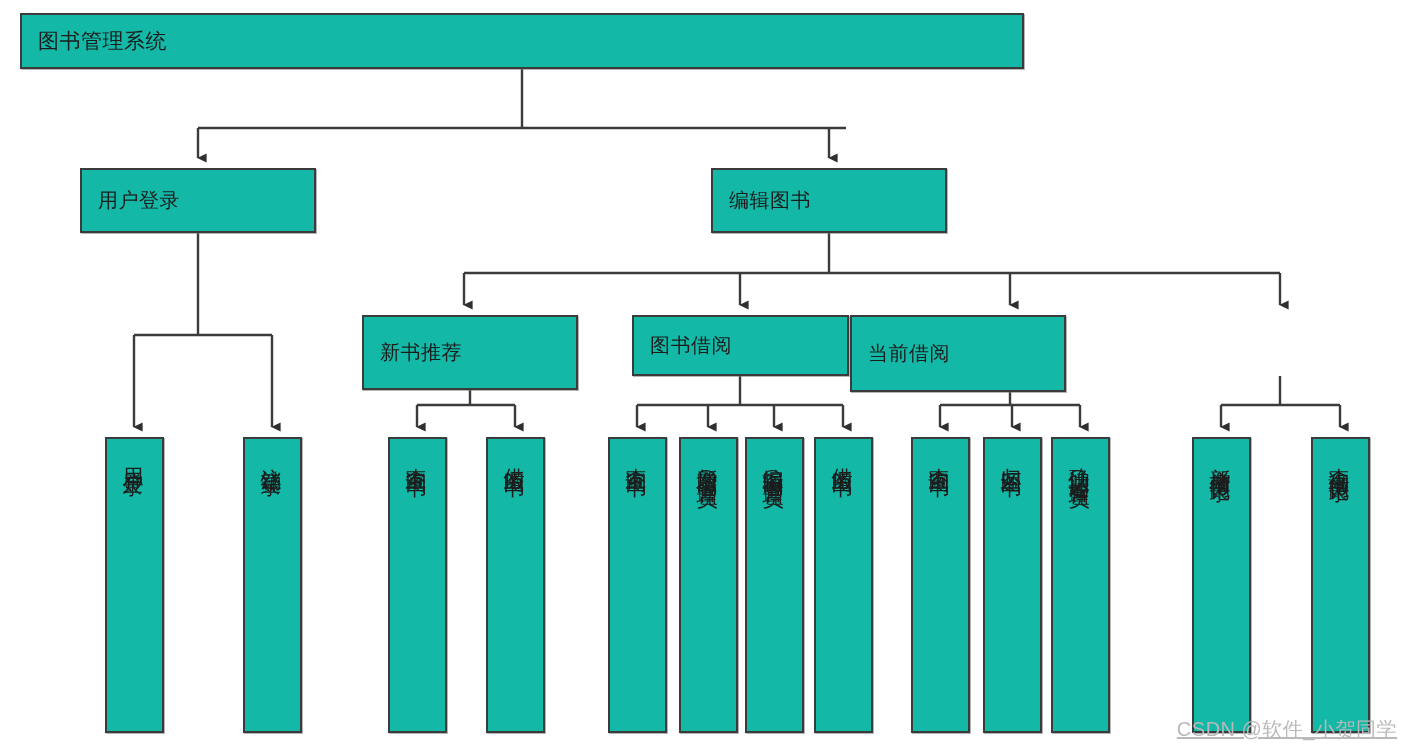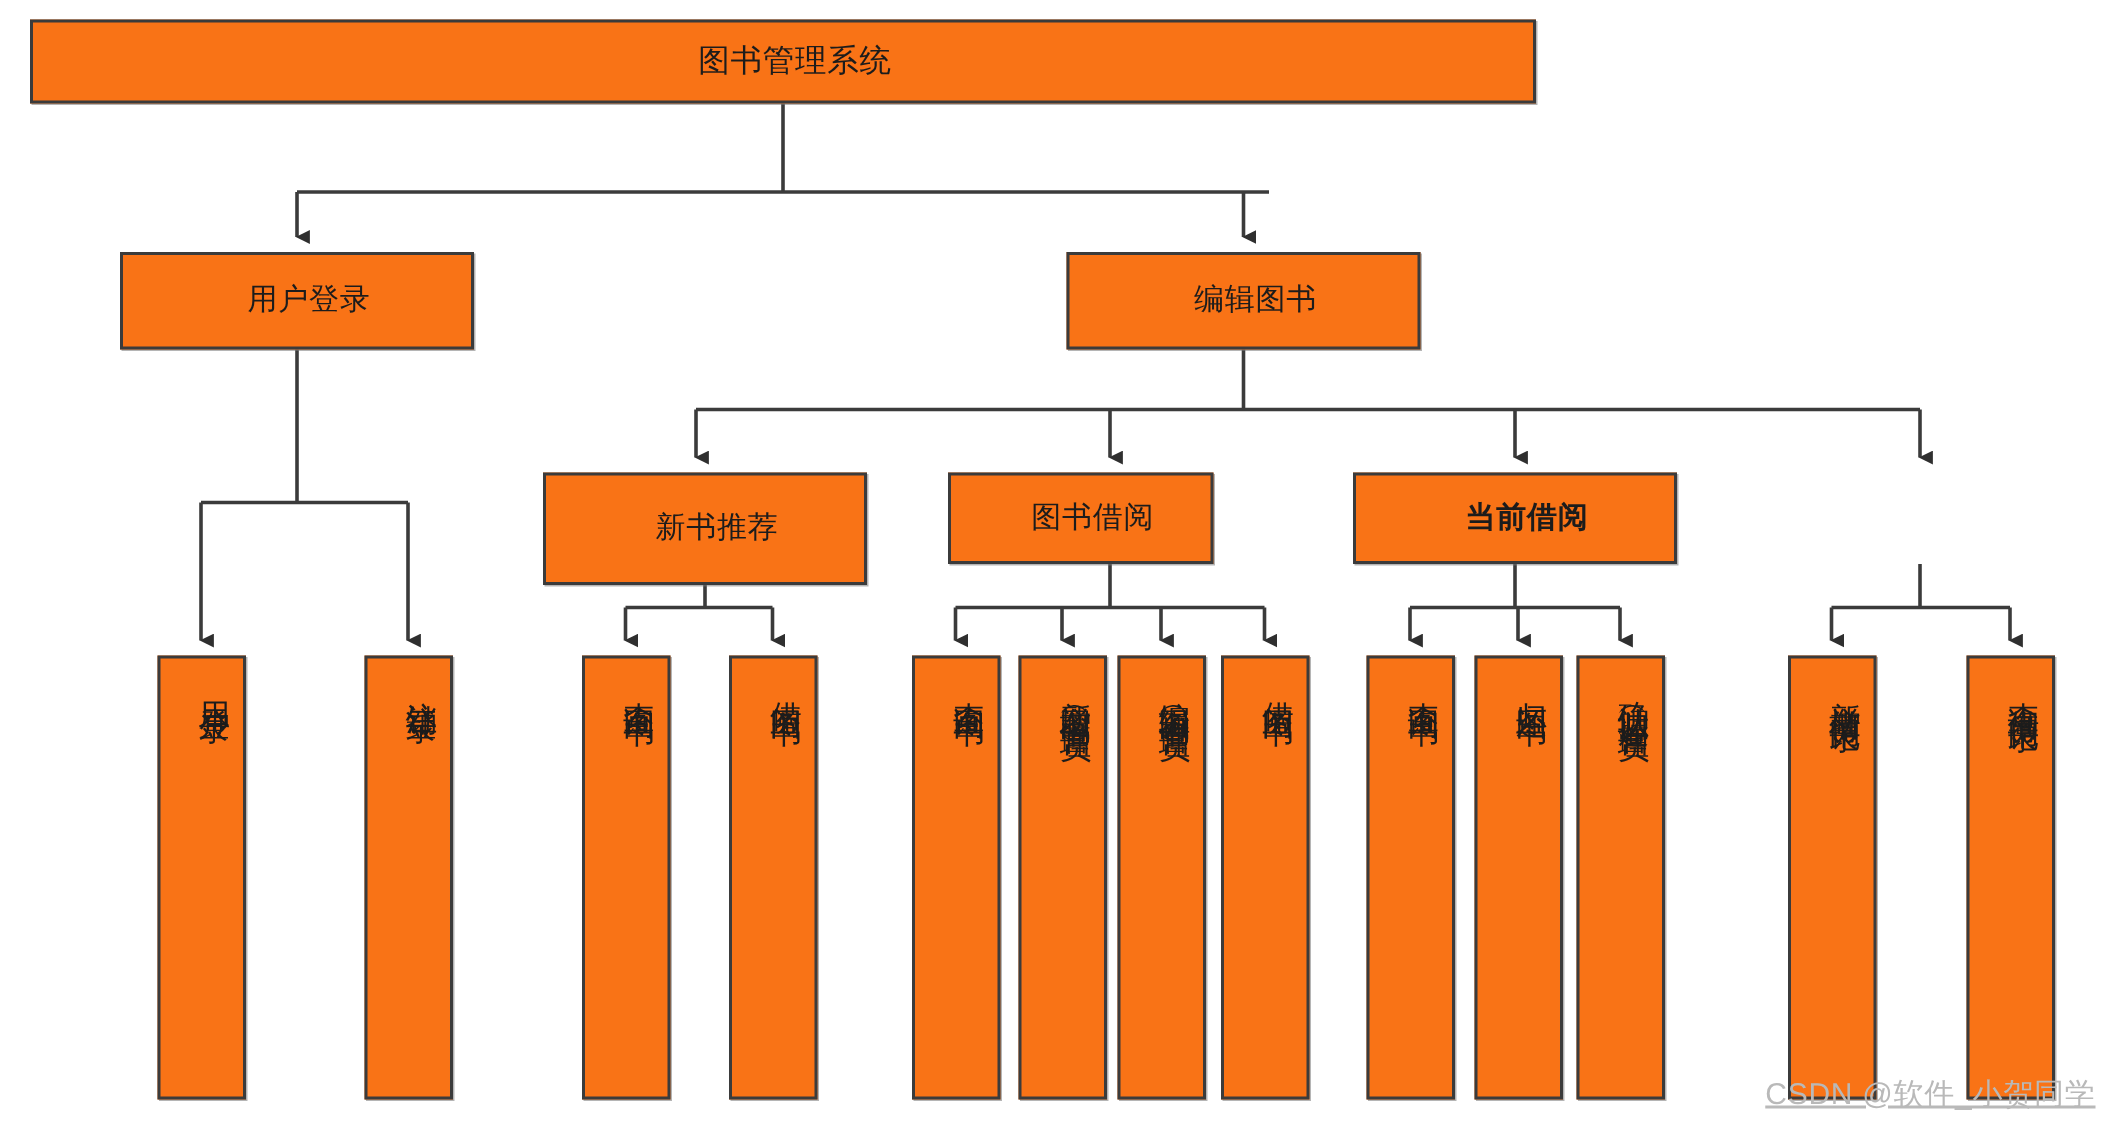--- a/index.html
+++ b/index.html
@@ -22,25 +22,25 @@
     position: absolute;
     left: 0;
     top: 0;
     width: 1405px;
     height: 747px;
     pointer-events: none;
   }
   .node {
     position: absolute;
     box-sizing: border-box;
-    background: #f97316;
+    background: #14b8a6;
     border: 2.2px solid #3b3b3b;
     display: flex;
     align-items: center;
-    justify-content: center;
+    justify-content: flex-start;
     color: #1c1c1c;
     box-shadow: 1px 1px 0 rgba(120,120,120,0.55);
     padding-left: 16px;
   }
   .node .label {
     display: block;
     text-align: center;
     line-height: 1.15;
     letter-spacing: 0.5px;
     white-space: nowrap;
@@ -140,24 +140,24 @@
   <div class="node h lvl2" style="left: 80px; top: 168px; width: 236px; height: 65px;">
     <span class="label">用户登录</span>
   </div>
   <div class="node h lvl2" style="left: 711px; top: 168px; width: 236px; height: 65px;">
     <span class="label">编辑图书</span>
   </div>
 
   <div class="node h lvl3" style="left: 362px; top: 315px; width: 216px; height: 75px;">
     <span class="label">新书推荐</span>
   </div>
-  <div class="node h lvl3" style="left: 632px; top: 315px; width: 177px; height: 61px;">
+  <div class="node h lvl3" style="left: 632px; top: 315px; width: 217px; height: 61px;">
     <span class="label">图书借阅</span>
   </div>
-  <div class="node h lvl3" style="left: 902px; top: 315px; width: 216px; height: 61px; font-weight: bold;">
+  <div class="node h lvl3" style="left: 850px; top: 315px; width: 216px; height: 77px;">
     <span class="label">当前借阅</span>
   </div>
 
   <div class="node v" style="left: 105px; top: 437px; width: 59px; height: 296px;">
     <span class="label">用户登录</span>
   </div>
   <div class="node v" style="left: 243px; top: 437px; width: 59px; height: 296px;">
     <span class="label">注销登录</span>
   </div>
   <div class="node v" style="left: 388px; top: 437px; width: 59px; height: 296px;">

